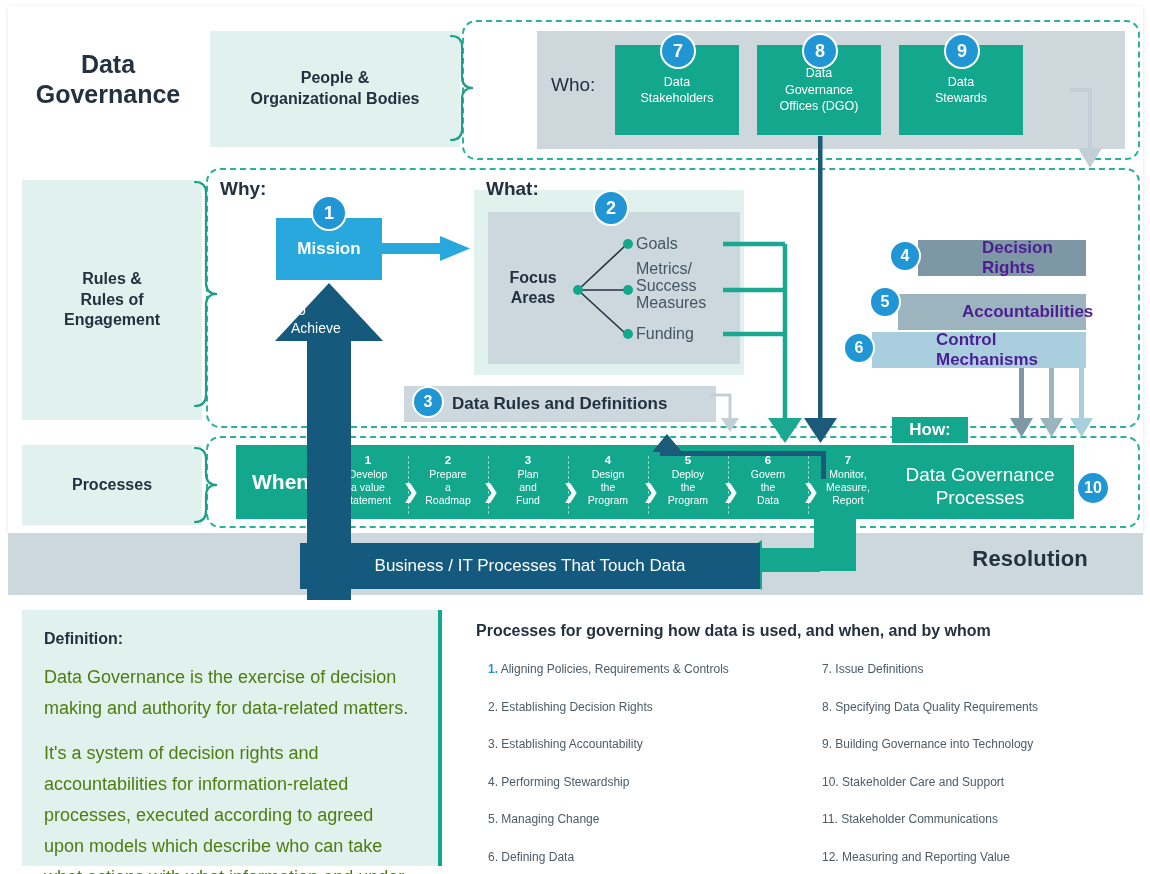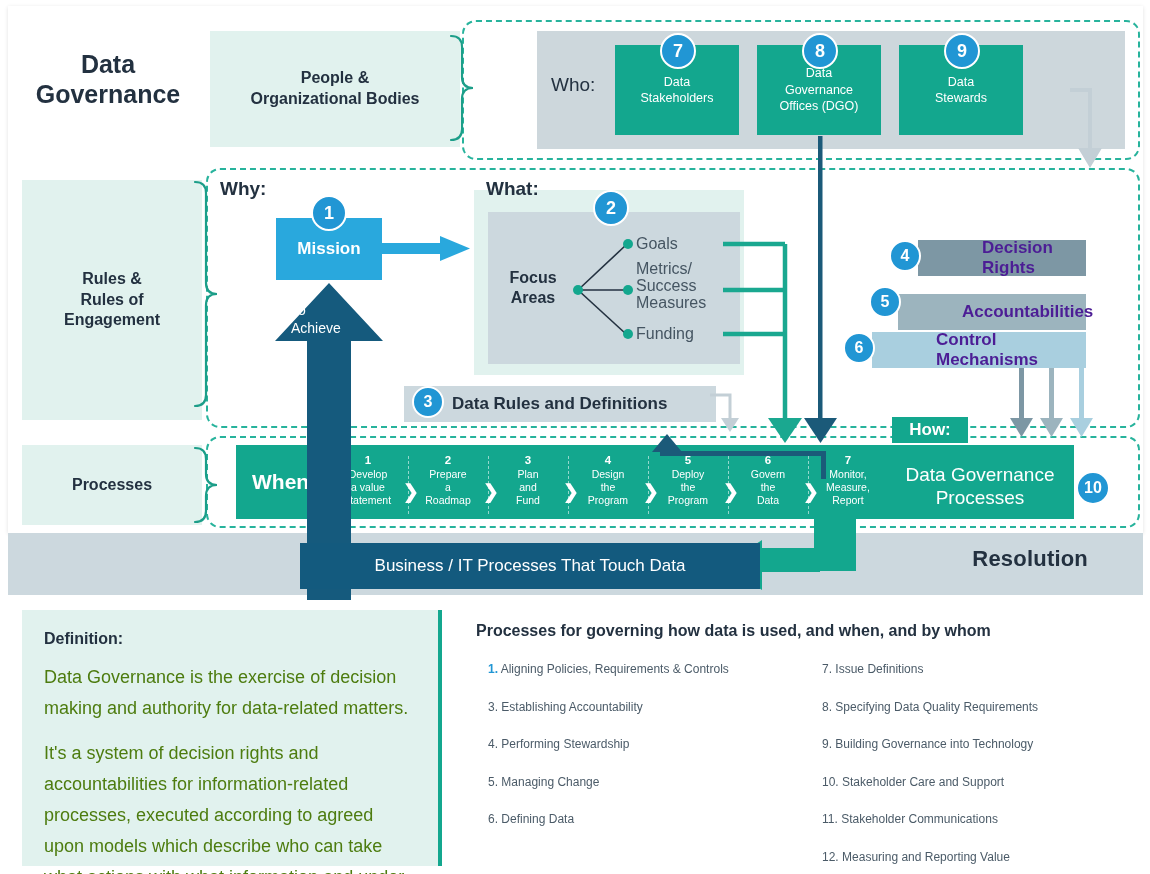--- a/index.html
+++ b/index.html
@@ -429,20 +429,21 @@
 
 <div id="def-panel">
   <div id="def-title">Definition:</div>
   <div class="def-p">Data Governance is the exercise of decision making and authority for data-related matters.</div>
   <div class="def-p">It's a system of decision rights and accountabilities for information-related processes, executed according to agreed upon models which describe who can take what actions with what information and under what circumstaces, using what methods.</div>
 </div>
 
 <div id="proc-title">Processes for governing how data is used, and when, and by whom</div>
 <div class="proc-col" id="proc-col-a">
     <div class="proc-item first"><span class="pn">1.</span> <span>Aligning Policies, Requirements &amp; Controls</span></div>
+    <div class="proc-item"><span class="pn">2.</span> <span>Establishing Decision Rights</span></div>
     <div class="proc-item"><span class="pn">3.</span> <span>Establishing Accountability</span></div>
     <div class="proc-item"><span class="pn">4.</span> <span>Performing Stewardship</span></div>
     <div class="proc-item"><span class="pn">5.</span> <span>Managing Change</span></div>
     <div class="proc-item"><span class="pn">6.</span> <span>Defining Data</span></div>
   </div>
 <div class="proc-col" id="proc-col-b">
     <div class="proc-item"><span class="pn">7.</span> <span>Issue Definitions</span></div>
     <div class="proc-item"><span class="pn">8.</span> <span>Specifying Data Quality Requirements</span></div>
     <div class="proc-item"><span class="pn">9.</span> <span>Building Governance into Technology</span></div>
     <div class="proc-item"><span class="pn">10.</span> <span>Stakeholder Care and Support</span></div>

